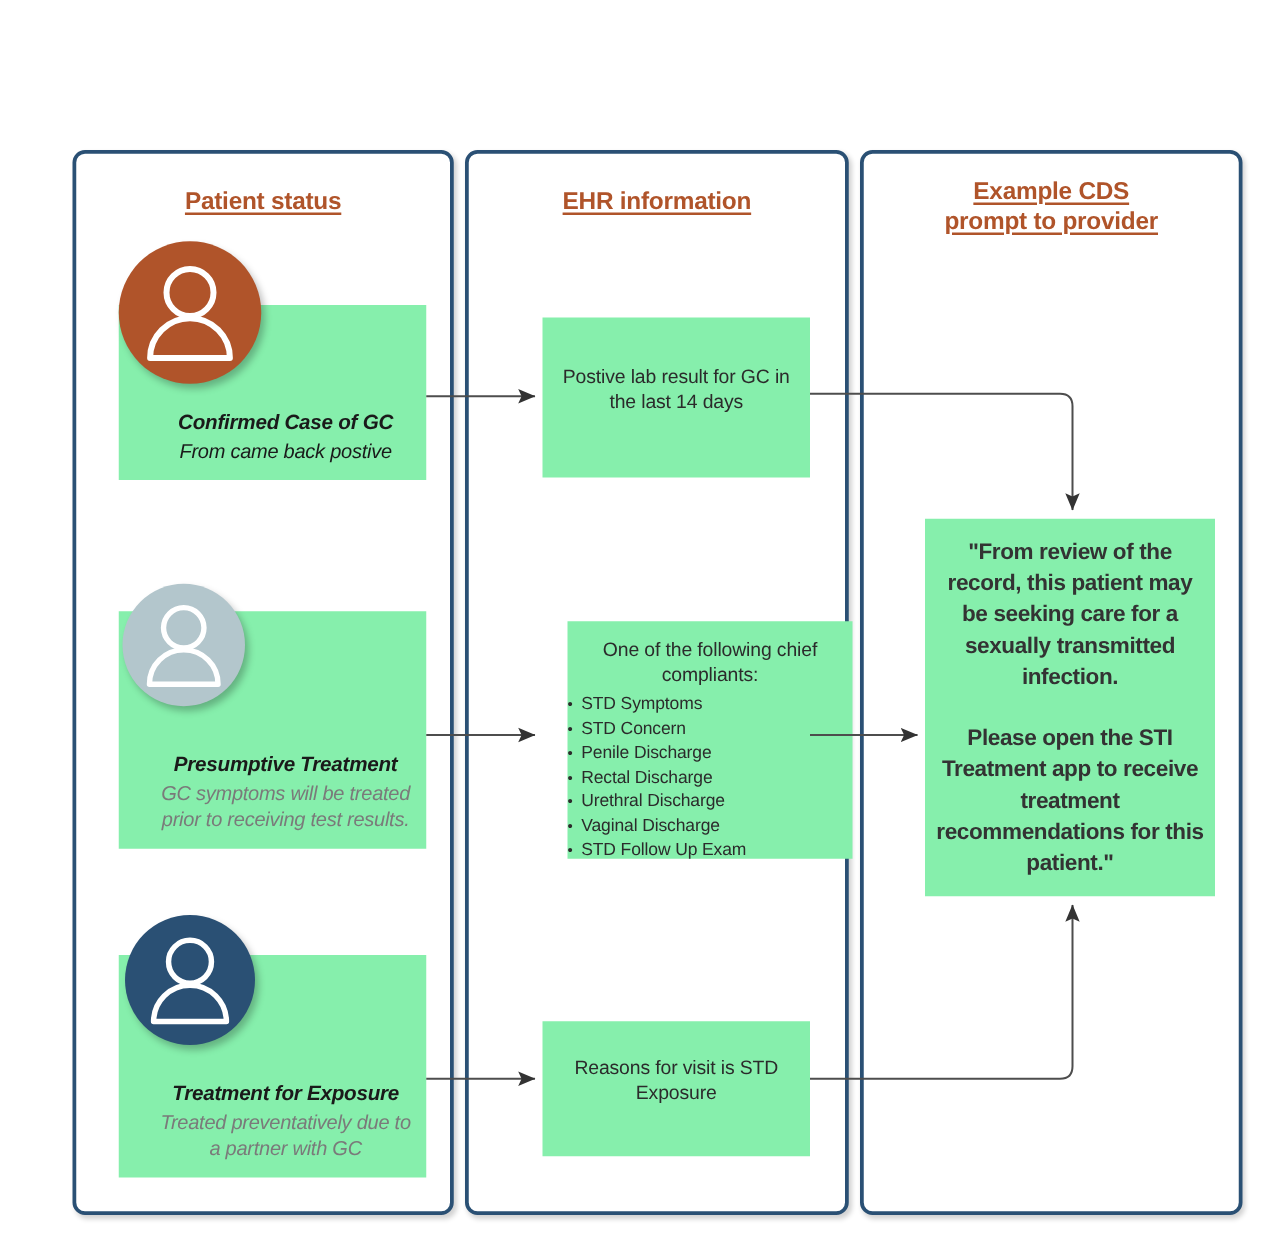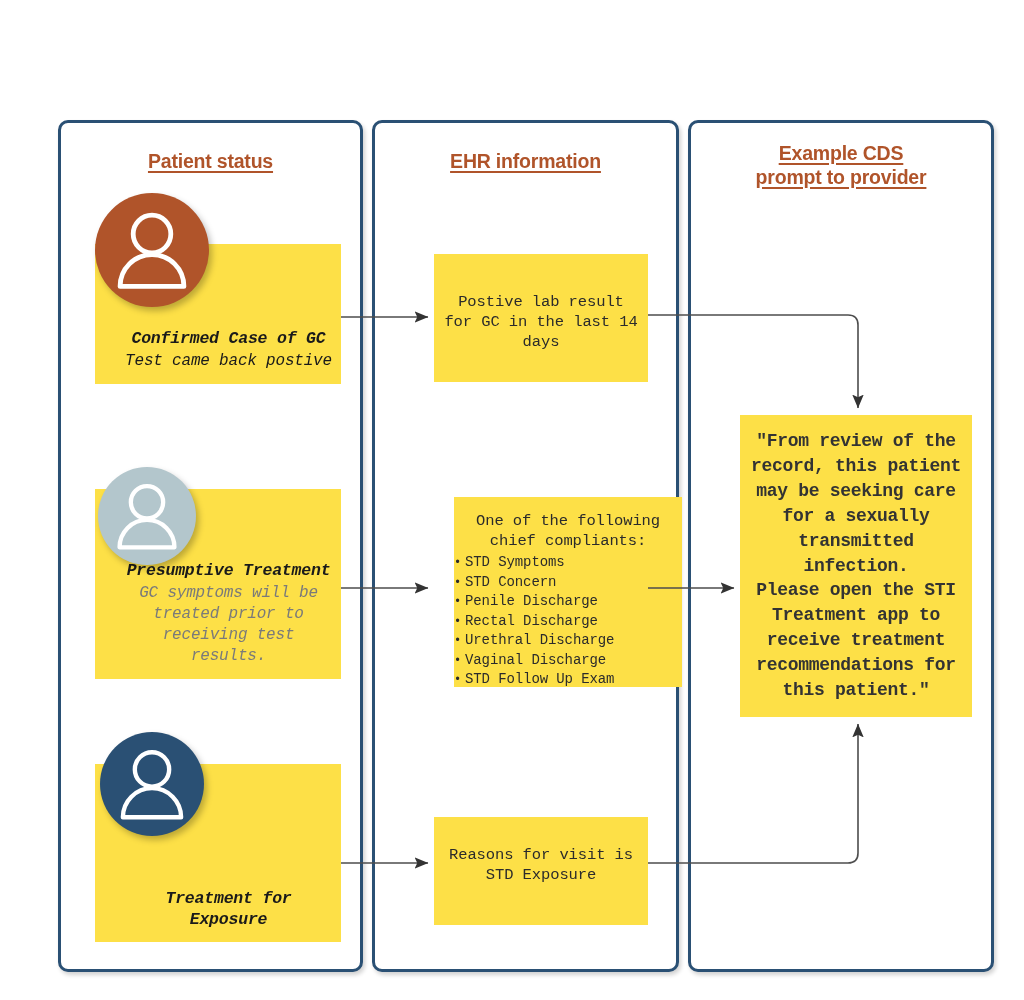--- a/index.html
+++ b/index.html
@@ -50,23 +50,22 @@
     text-decoration-thickness: 2px;
     letter-spacing: -0.2px;
   }
   #heading-patient-status { top: 26px; }
   #heading-ehr-info       { top: 26px; }
   #heading-cds-prompt     { top: 18px; }
 
   
   .pink-card {
     position: absolute;
-    background: #fde047;
-    box-sizing: border-box;
-    font-family: Liberation Mono, monospace;
+    background: #86efac;
+    box-sizing: border-box;
   }
 
   
   .status-card { width: 246px; }
   #status-card-1 { left: 95px; top: 244px;  height: 140px; }
   #status-card-2 { left: 95px; top: 489px;  height: 190px; }
   #status-card-3 { left: 95px; top: 764px;  height: 178px; }
 
   .status-text-wrap {
     position: absolute;
@@ -189,21 +188,21 @@
 
 <div id="canvas">
 
   <div class="panel" id="panel-patient-status">
     <div class="panel-heading" id="heading-patient-status">Patient status</div>
   </div>
 
   <div class="pink-card status-card" id="status-card-1">
     <div class="status-text-wrap">
       <div class="status-title">Confirmed Case of GC</div>
-      <div class="status-sub dark">Test came back postive</div>
+      <div class="status-sub dark">From came back postive</div>
     </div>
   </div>
   <div class="avatar" id="avatar-1">
     <svg viewBox="0 0 100 100" aria-hidden="true">
       <circle cx="50" cy="36" r="16.5" fill="none" stroke="#ffffff" stroke-width="4.2"></circle>
       <path d="M22 82 A28 28 0 0 1 78 82 Z" fill="none" stroke="#ffffff" stroke-width="4.2" stroke-linejoin="round"></path>
     </svg>
   </div>
 
   <div class="pink-card status-card" id="status-card-2">
@@ -215,20 +214,21 @@
   <div class="avatar" id="avatar-2">
     <svg viewBox="0 0 100 100" aria-hidden="true">
       <circle cx="50" cy="36" r="16.5" fill="none" stroke="#ffffff" stroke-width="4.4"></circle>
       <path d="M22 82 A28 28 0 0 1 78 82 Z" fill="none" stroke="#ffffff" stroke-width="4.4" stroke-linejoin="round"></path>
     </svg>
   </div>
 
   <div class="pink-card status-card" id="status-card-3">
     <div class="status-text-wrap">
       <div class="status-title">Treatment for Exposure</div>
+      <div class="status-sub muted">Treated preventatively due to a partner with GC</div>
     </div>
   </div>
   <div class="avatar" id="avatar-3">
     <svg viewBox="0 0 100 100" aria-hidden="true">
       <circle cx="50" cy="36" r="16.5" fill="none" stroke="#ffffff" stroke-width="4.2"></circle>
       <path d="M22 82 A28 28 0 0 1 78 82 Z" fill="none" stroke="#ffffff" stroke-width="4.2" stroke-linejoin="round"></path>
     </svg>
   </div>
 
   <div class="panel" id="panel-ehr-info">

